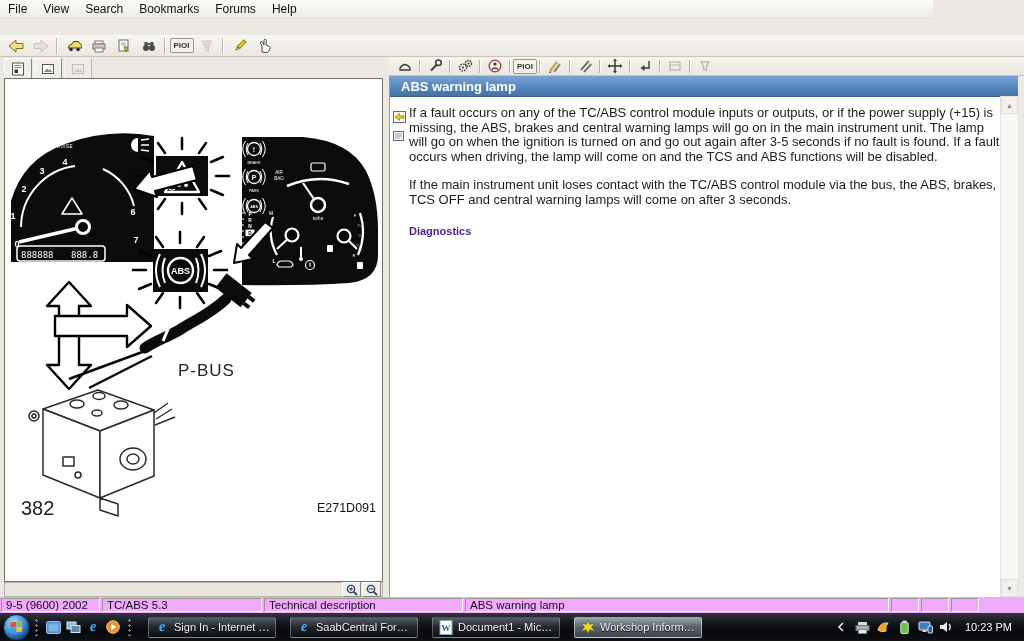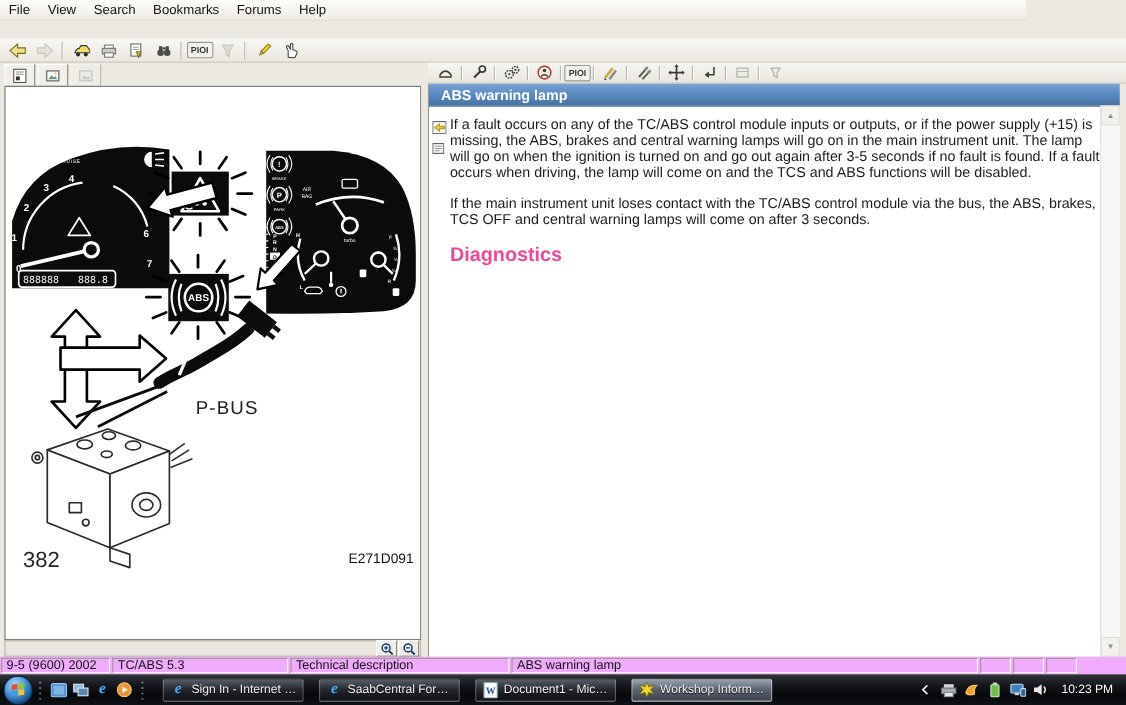--- a/index.html
+++ b/index.html
@@ -54,21 +54,21 @@
 
   .content{position:absolute;left:389px;top:76px;width:629px;height:521px;background:#fff;
     border-left:1px solid #9a978d;box-sizing:border-box;}
   .cheader{height:20px;background:linear-gradient(180deg,#7ba3d2 0%,#5587bf 55%,#47729f 100%);
     border-bottom:1px solid #3c618c;color:#fff;font-weight:bold;font-size:13px;
     display:flex;align-items:center;padding-left:11px;}
   .cbody{position:absolute;left:0;top:20px;right:17px;bottom:0;overflow:hidden;}
   .marginIcons{position:absolute;left:3px;top:13px;width:14px;}
   .ctext{margin:10px 10px 0 19px;width:596px;font-size:13px;line-height:14.6px;color:#1b1b1b;}
   .ctext p{margin:0 0 14px 0;}
-  .ctext h3{margin:16px 0 0 0;font-size:18px;color:#ec4899;}
+  .ctext h3{margin:16px 0 0 0;font-size:11px;color:#4c1d95;}
   .vscroll{position:absolute;right:0;top:20px;width:17px;bottom:0;background:#f7f7f5;border-left:1px solid #e3e2de;}
   .sarrow{height:16px;display:flex;align-items:center;justify-content:center;font-size:7px;color:#8d8d88;background:#f2f1ee;border:1px solid #e0dfda;}
   .sarrow.down{position:absolute;bottom:0;left:0;right:0;}
   .sarrow.up{position:absolute;top:0;left:0;right:0;}
 
   
   .statusbar{position:absolute;left:0;top:597px;width:1024px;height:16px;background:#f0abfc;
     display:flex;align-items:stretch;font-size:11.5px;color:#111;}
   .scell{border:1px solid;border-color:#9b988e #fdfcf9 #fdfcf9 #9b988e;margin:1px 1px 1px 1px;
     padding:0 4px;display:flex;align-items:center;white-space:nowrap;overflow:hidden;box-sizing:border-box;}

